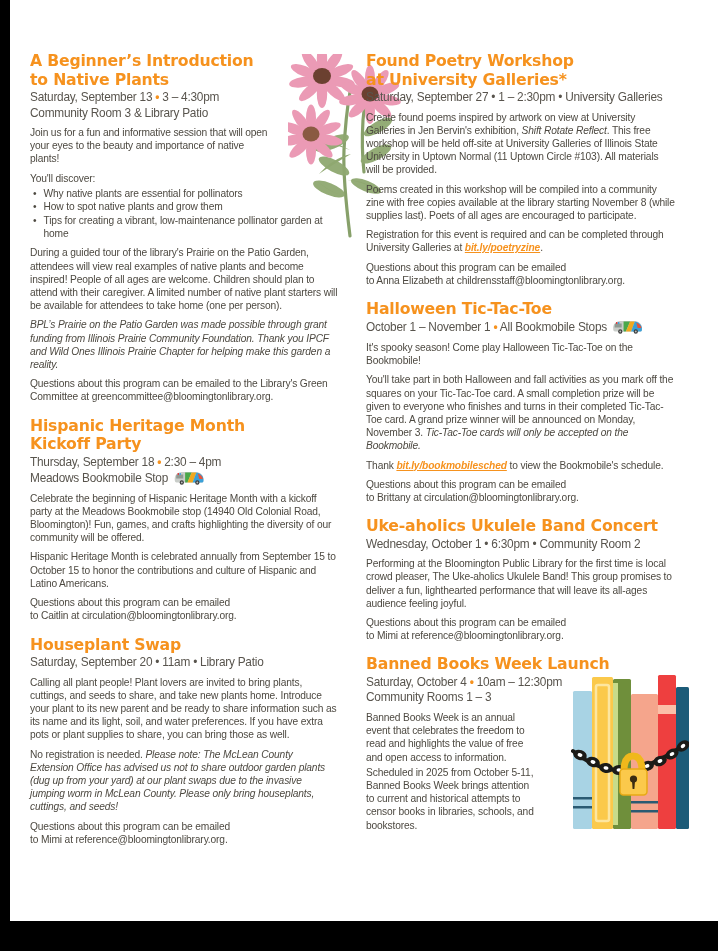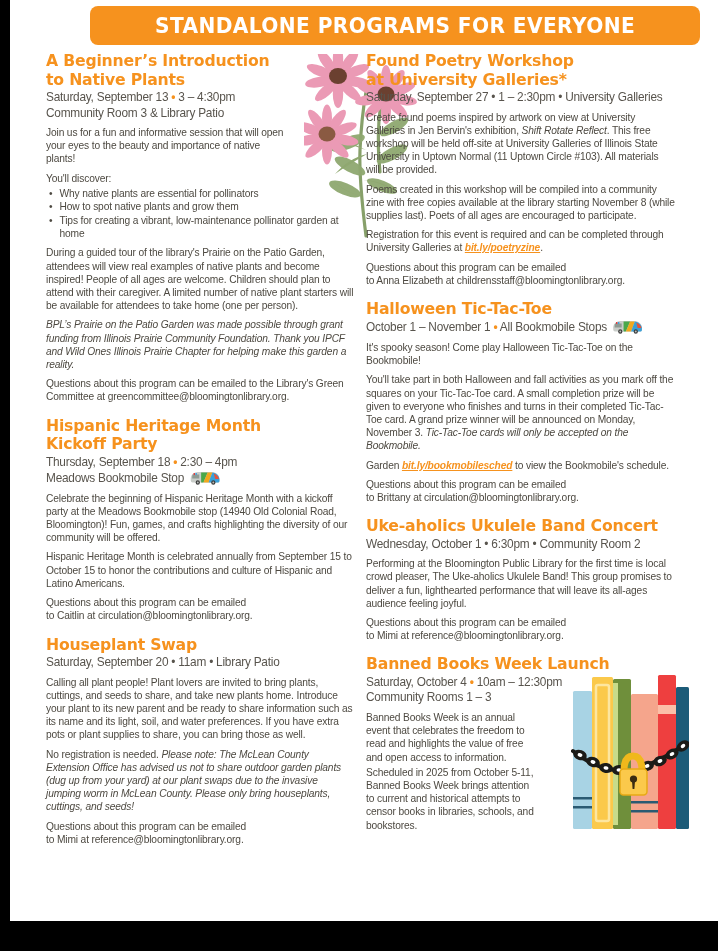--- a/index.html
+++ b/index.html
@@ -33,21 +33,21 @@
     white-space:nowrap;
   }
 
   .cols{
     position:absolute;
     left:0; top:52px; width:708px; height:869px;
   }
   .col{
     position:absolute; top:0;
   }
-  .col-left{ left:20px; width:320px;margin-left:16px; }
+  .col-left{ left:20px; width:320px; }
   .col-right{ left:356px; width:320px; }
 
   h2.prog-title{
     margin:0 0 1px 0;
     color:#F6921E;
     font-family:"DejaVu Sans", sans-serif;
     font-weight:bold;
     font-size:16.5px;
     line-height:18.5px;
     letter-spacing:-0.2px;
@@ -114,23 +114,20 @@
     position:absolute;
     left:205px; top:14px; width:118px; height:160px;
   }
   .bb-row{ position:relative; }
 </style>
 </head>
 <body>
 
 <div class="page">
 
-  <div class="banner">
-    <div class="banner-title">STANDALONE PROGRAMS FOR EVERYONE</div>
-  </div>
 
   <div class="cols">
 
     <div class="col col-left">
 
       <div class="prog title-wrap">
         <h2 class="prog-title">
           <span>A Beginner’s Introduction</span><br>
           <span>to Native Plants</span>
         </h2>
@@ -293,21 +290,21 @@
                 <path d="M40 5 L50 5 L42 25 L31 25Z" fill="#f0a81e"></path>
                 <path d="M50 5 C58 6 64 11 65 18 L65 22 C65 24 63 25 61 25 L42 25Z" fill="#3aa0d8"></path>
                 <path d="M53 7 C59 9 63 13 64 18 L56 18Z" fill="#e8533a"></path>
                 <circle cx="19" cy="25" r="4.5" fill="#3c3c3c"></circle>
                 <circle cx="19" cy="25" r="2" fill="#b9bdb9"></circle>
                 <circle cx="52" cy="25" r="4.5" fill="#3c3c3c"></circle>
                 <circle cx="52" cy="25" r="2" fill="#b9bdb9"></circle>
               </svg></span></div>
         <p class="body-p">It's spooky season! Come play Halloween Tic-Tac-Toe on the Bookmobile!</p>
         <p class="body-p"><span>You'll take part in both Halloween and fall activities as you mark off the squares on your Tic-Tac-Toe card. A small completion prize will be given to everyone who finishes and turns in their completed Tic-Tac-Toe card. A grand prize winner will be announced on Monday, November 3. </span><i>Tic-Tac-Toe cards will only be accepted on the Bookmobile.</i></p>
-        <p class="body-p"><span>Garden </span><a class="lnk" href="#">bit.ly/bookmobilesched</a><span> to view the Bookmobile's schedule.</span></p>
+        <p class="body-p"><span>Thank </span><a class="lnk" href="#">bit.ly/bookmobilesched</a><span> to view the Bookmobile's schedule.</span></p>
         <p class="body-p">
           <span>Questions about this program can be emailed</span><br>
           <span>to Brittany at circulation@bloomingtonlibrary.org.</span>
         </p>
       </div>
 
       <div class="prog">
         <h2 class="prog-title">Uke-aholics Ukulele Band Concert</h2>
         <div class="when">Wednesday, October 1 • 6:30pm • Community Room 2</div>
         <p class="body-p">Performing at the Bloomington Public Library for the first time is local crowd pleaser, The Uke-aholics Ukulele Band! This group promises to deliver a fun, lighthearted performance that will leave its all-ages audience feeling joyful.</p>

